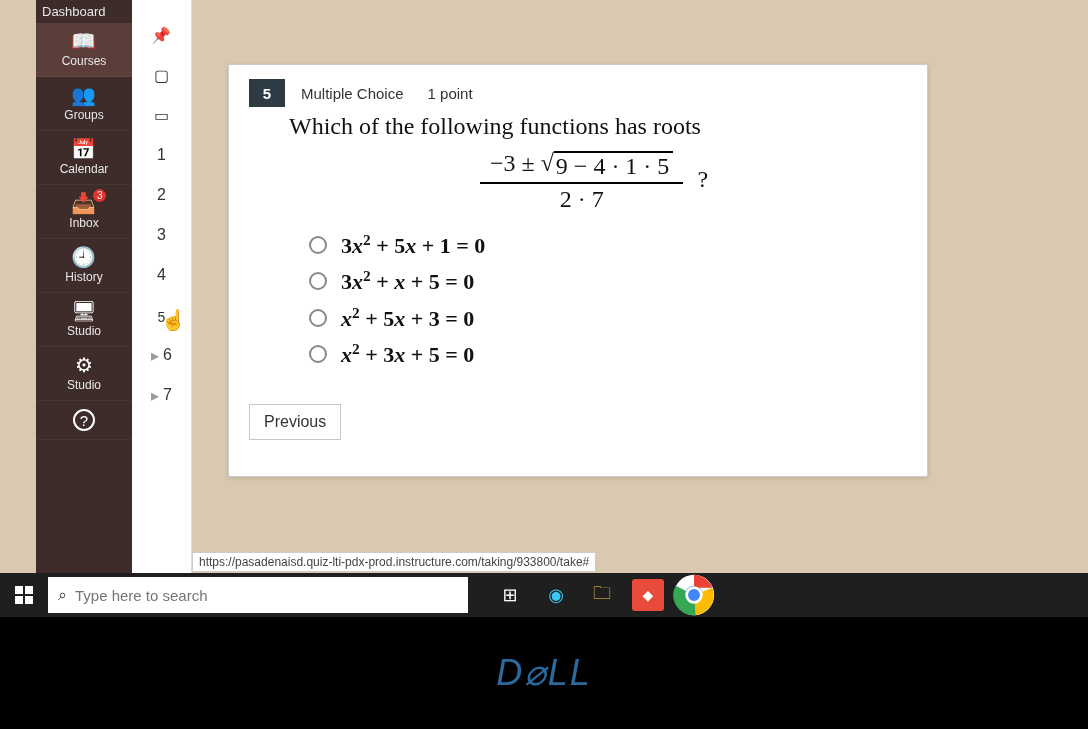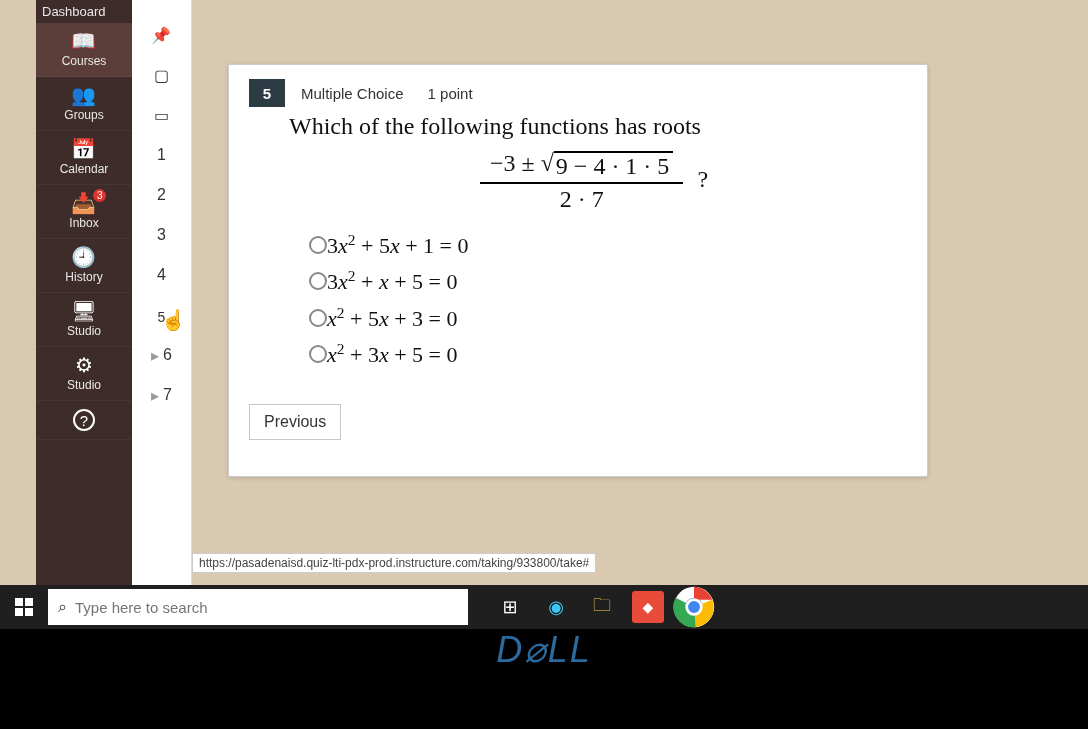--- a/index.html
+++ b/index.html
@@ -35,43 +35,43 @@
 
   .formula { text-align:center; margin: 10px 0 14px 0; font-size:24px; }
   .frac { display:inline-block; vertical-align:middle; text-align:center; }
   .frac .num { border-bottom: 2px solid #000; padding: 0 10px 2px 10px; }
   .frac .den { padding-top: 2px; }
   .sqrt { display:inline-flex; align-items:stretch; }
   .sqrt .radical { font-size: 24px; line-height: 1; }
   .sqrt .radicand { border-top: 2px solid #000; padding: 0 4px 0 2px; }
 
   .options { margin-left: 20px; }
-  .opt { display:flex; align-items:center; padding: 4px 0; font-size: 22px; cursor:pointer; }
+  .opt { display:flex; align-items:center; gap: 14px; padding: 4px 0; font-size: 22px; cursor:pointer;font-weight:bold; }
   .radio { width:18px; height:18px; border:2px solid #888; border-radius:50%; flex-shrink:0; }
   .sup { font-size: 0.7em; vertical-align: super; }
 
   .cardfoot { padding: 14px 20px 36px 20px; }
   .prevbtn { background:#fff; border:1px solid #c7c7c7; padding: 8px 14px; font-size:16px; color:#333; cursor:pointer; font-family: inherit; }
 
   
-  .urltip { position:absolute; left:0; bottom: 12px; background:#fff; border:1px solid #ccc; font-size:12px; color:#444; padding: 2px 6px; z-index: 5; }
+  .urltip { position:absolute; left:0; bottom: 1px; background:#fff; border:1px solid #ccc; font-size:12px; color:#444; padding: 2px 6px; z-index: 5; }
 
   
   .taskbar { height: 44px; background:#1f1f1f; display:flex; align-items:center; position:relative; }
   .start { width:48px; height:44px; display:flex; align-items:center; justify-content:center; color:#fff; font-size:18px; cursor:pointer; }
   .search { flex: 0 0 420px; height: 36px; background:#fff; display:flex; align-items:center; padding: 0 10px; gap:8px; }
   .search .sicon { color:#333; font-size:16px; }
   .search input { border:none; outline:none; font-size:15px; color:#666; flex:1; background:transparent; }
   .tbicons { display:flex; align-items:center; gap:2px; margin-left: 20px; }
   .tbicon { width:44px; height:44px; display:flex; align-items:center; justify-content:center; font-size:18px; cursor:pointer; color:#fff;}
   .tbicon.edge { color:#3cc8f4; }
   .tbicon.folder { color:#ffcc4d; }
   .tbicon.red { background:#e84b3a; color:#fff; font-size:14px; width:32px; height:32px; border-radius:3px; margin: 0 6px;}
 
-  .belowbar { height: 100px; background:#000; display:flex; align-items:flex-start; justify-content:center; color:#2c6a9e; font-size: 36px; font-weight: 500; letter-spacing: 2px; font-family: Arial, sans-serif; font-style: italic;}
+  .belowbar { height: 112px; background:#000; display:flex; align-items:center; justify-content:center; color:#2c6a9e; font-size: 36px; font-weight: 500; letter-spacing: 2px; font-family: Arial, sans-serif; font-style: italic;}
 </style>
 </head>
 <body>
 
 <div class="screen">
 
   <div class="rail">
     <div class="title">Dashboard</div>
     <div class="rail-item active">
       <span class="ricon">📖</span>

